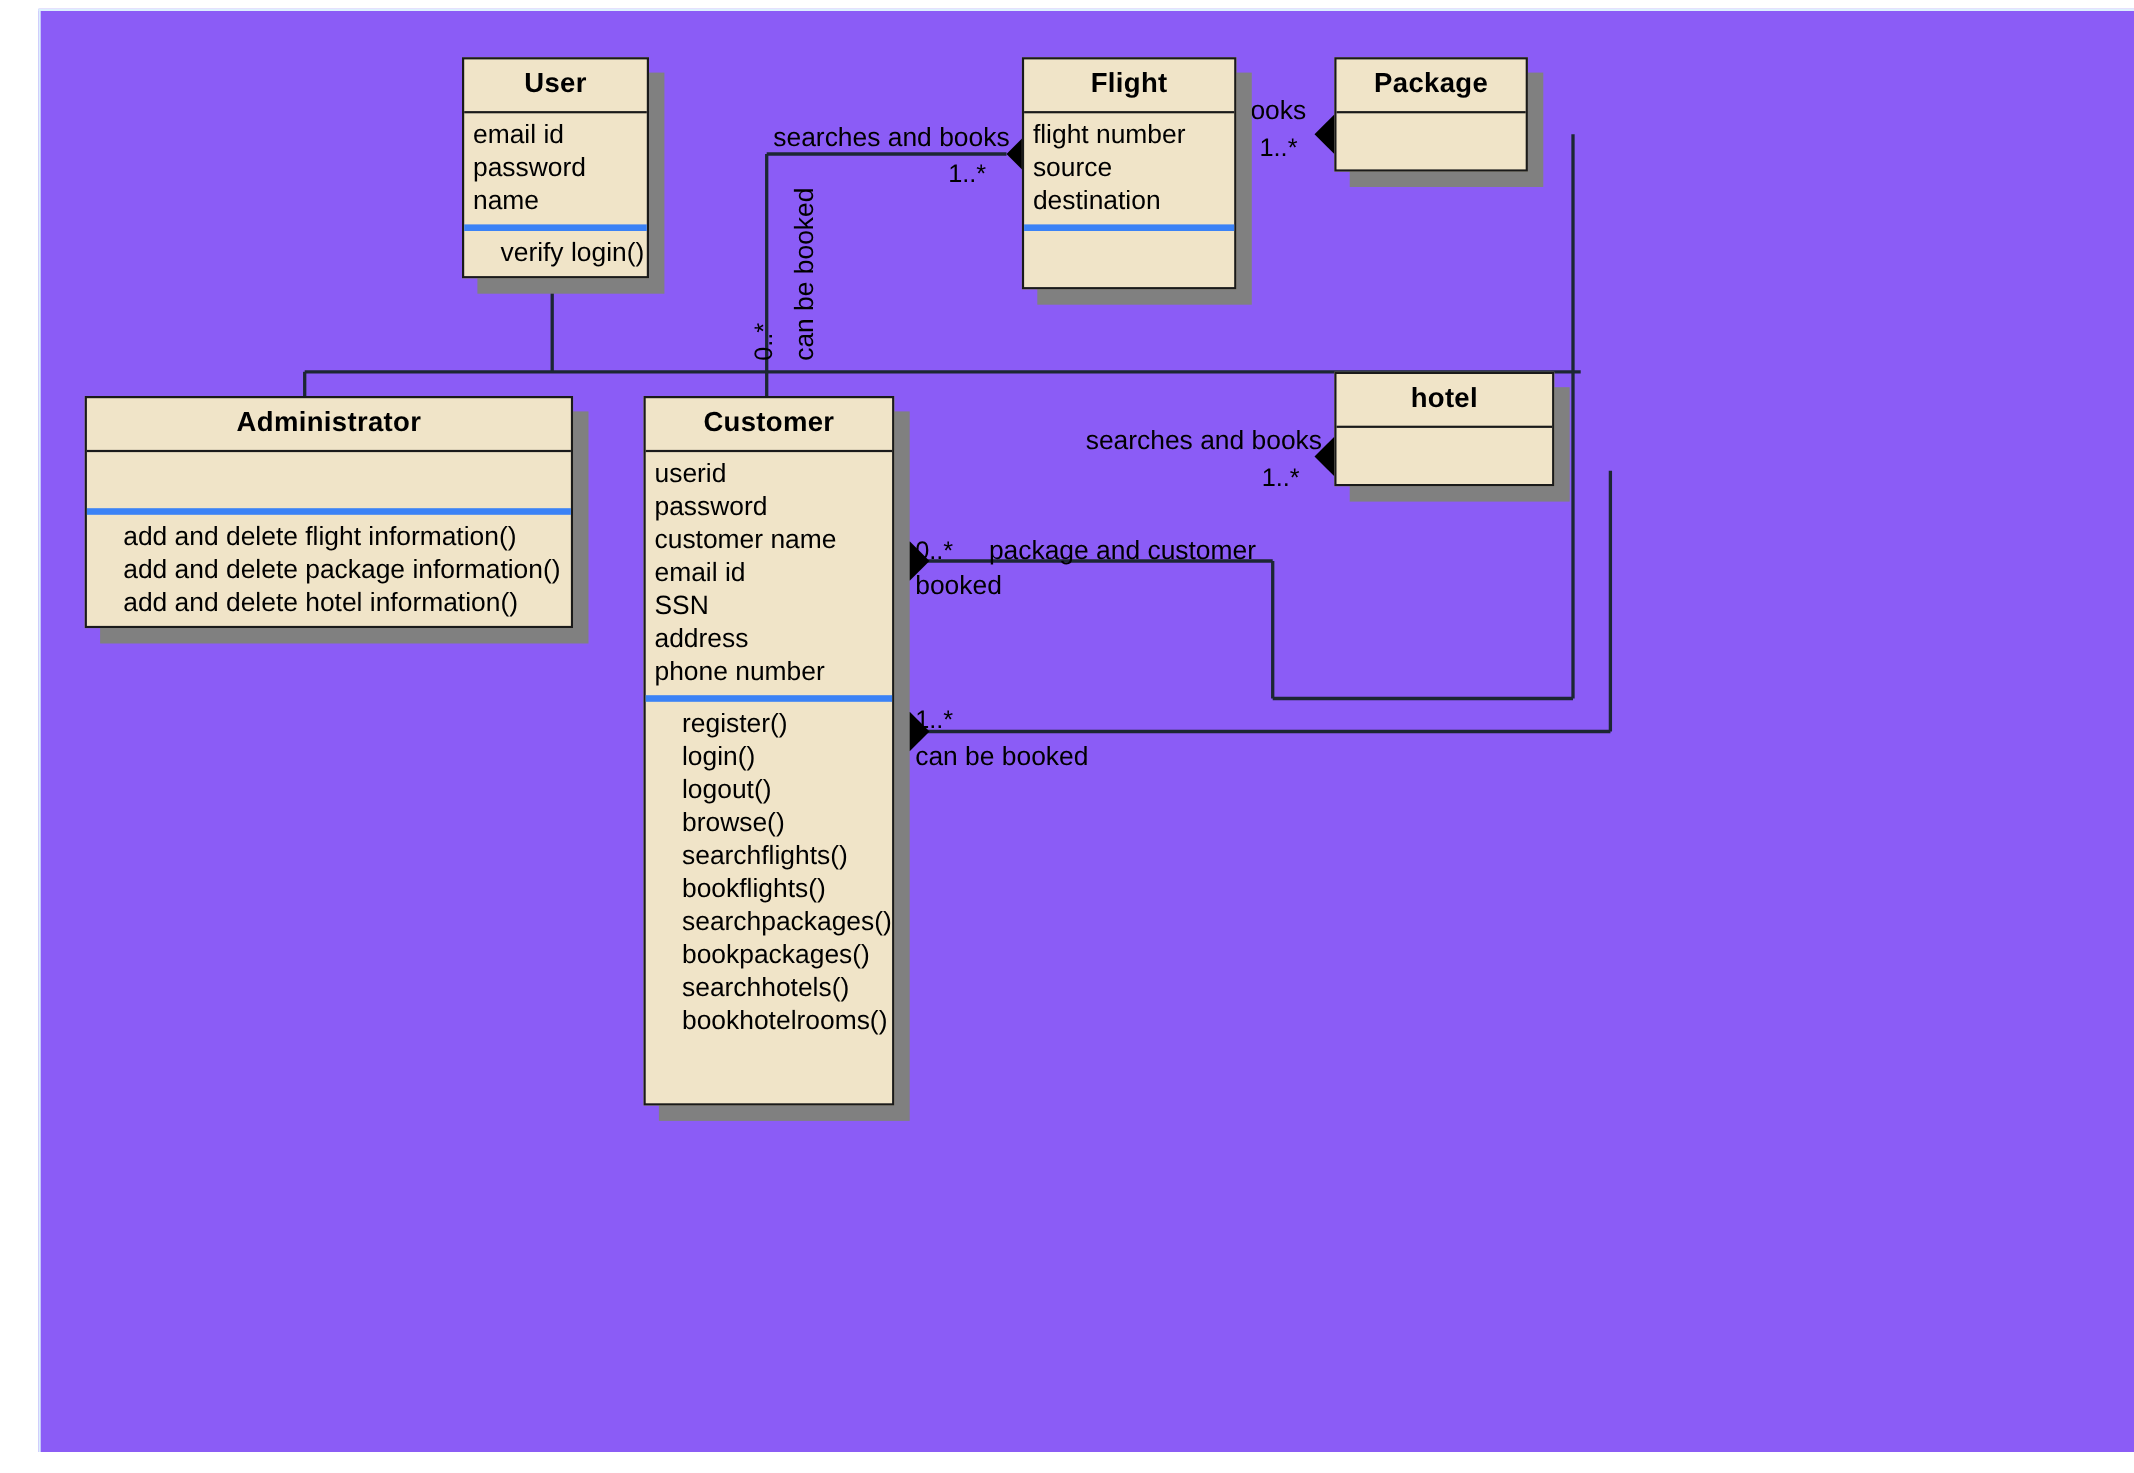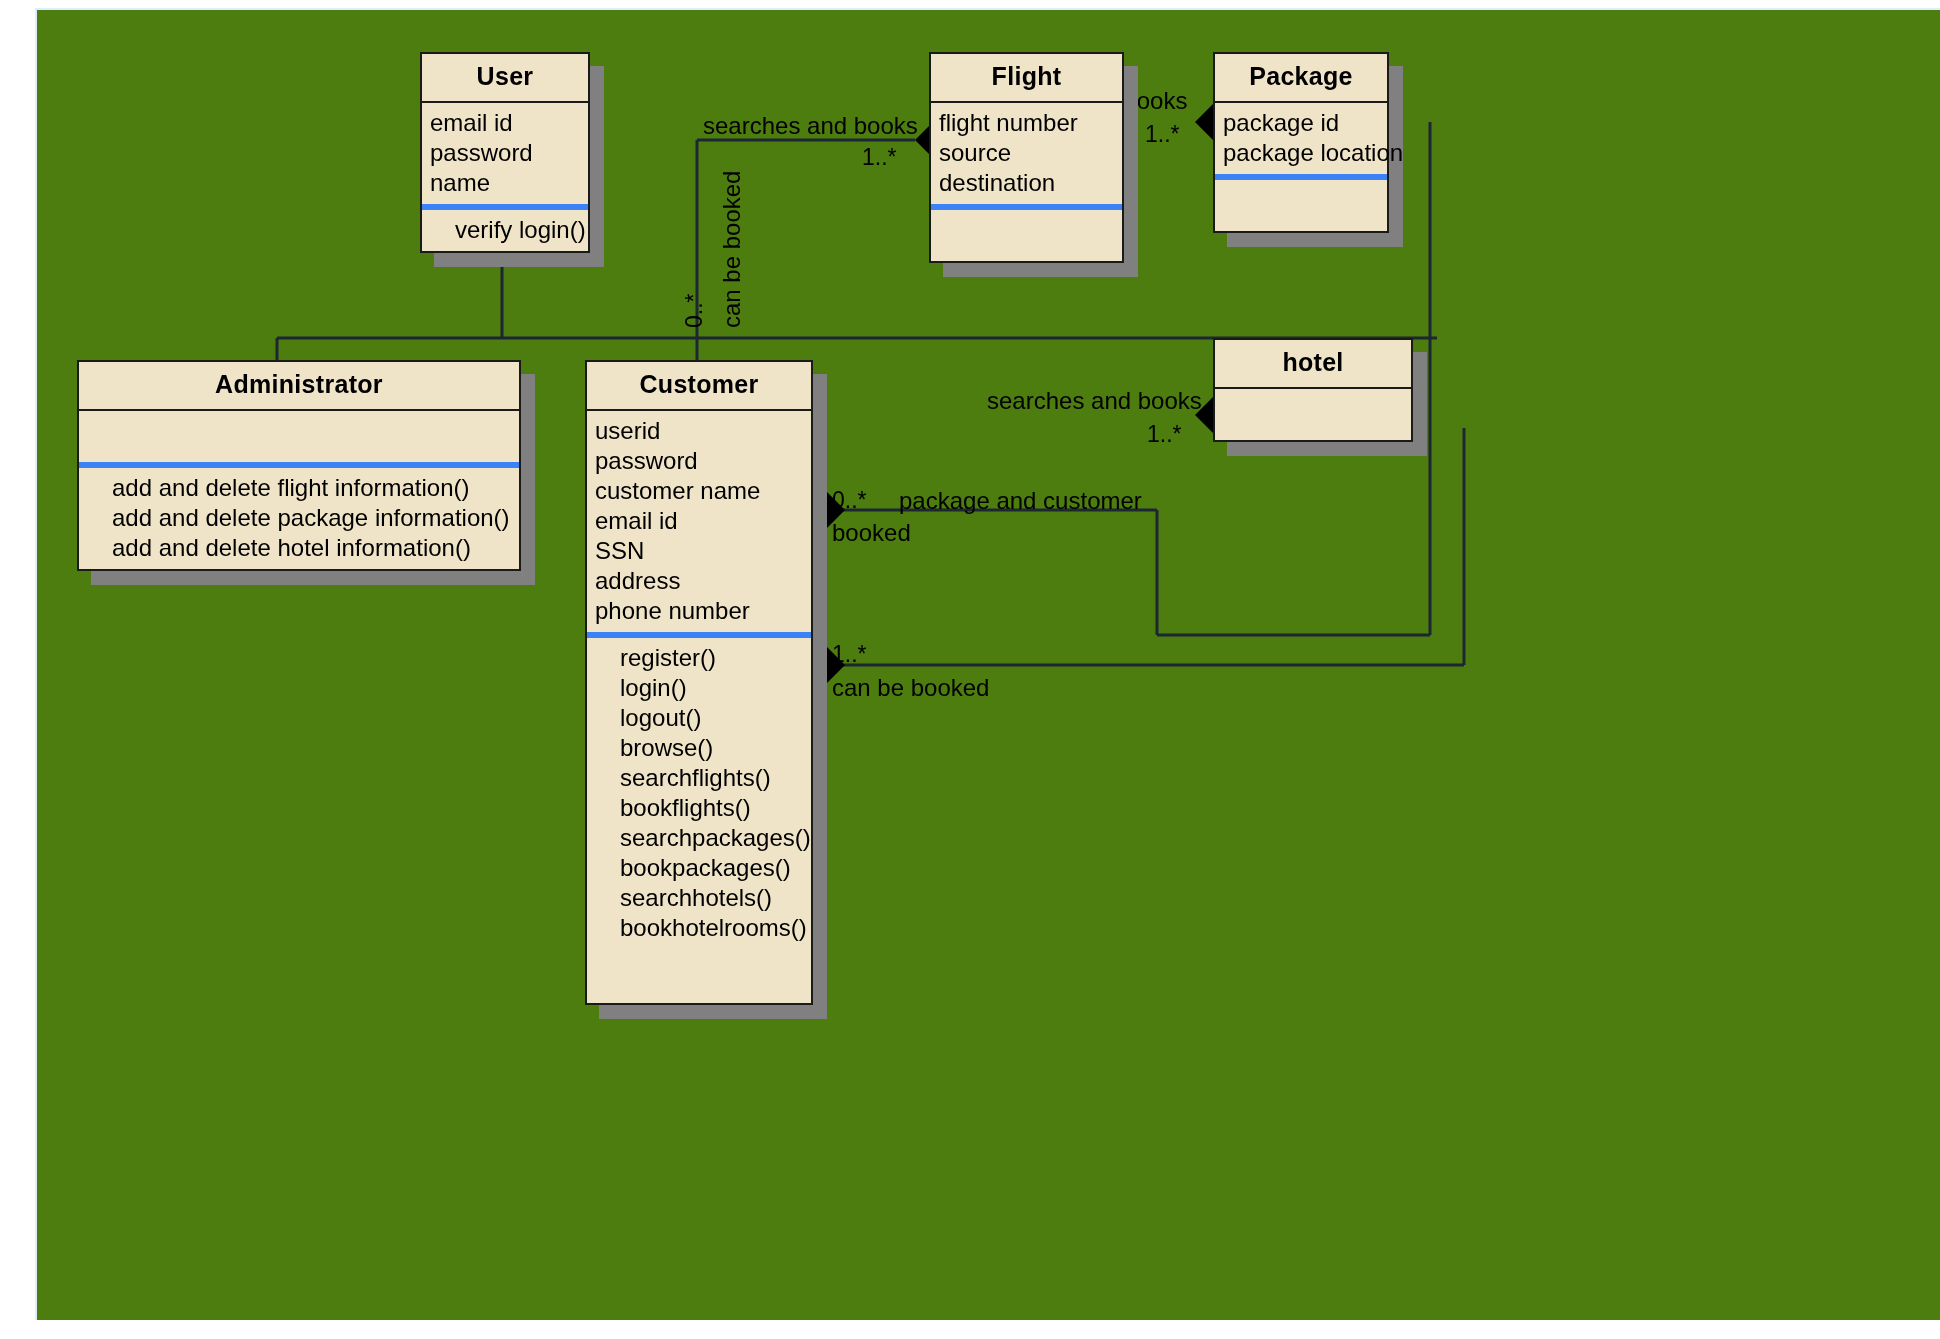--- a/index.html
+++ b/index.html
@@ -12,21 +12,21 @@
     overflow: hidden;
     font-family: "Liberation Sans", sans-serif;
   }
 
   #canvas {
     position: absolute;
     left: 35px;
     top: 8px;
     width: 1905px;
     height: 1312px;
-    background: #4d7c0f;
+    background: #8b5cf6;
     border-top: 2px solid #dceffd;
     border-left: 2px solid #dceffd;
     box-sizing: border-box;
   }
 
   
   #wires {
     position: absolute;
     left: 0;
     top: 0;
@@ -152,24 +152,20 @@
     <div class="cls-compartment">
       <div class="cls-row">flight number</div>
       <div class="cls-row">source</div>
       <div class="cls-row">destination</div>
     </div>
     <div class="cls-compartment empty-box"></div>
   </div>
 
   <div class="uml-class" id="cls-package" style="left:1176px; top:42px; width:176px;">
     <div class="cls-name">Package</div>
-    <div class="cls-compartment">
-      <div class="cls-row">package id</div>
-      <div class="cls-row">package location</div>
-    </div>
     <div class="cls-compartment empty-box"></div>
   </div>
 
   <div class="uml-class" id="cls-hotel" style="left:1176px; top:328px; width:200px;">
     <div class="cls-name">hotel</div>
     <div class="cls-compartment empty-box"></div>
   </div>
 
   <div class="uml-class" id="cls-admin" style="left:40px; top:350px; width:444px;">
     <div class="cls-name">Administrator</div>

